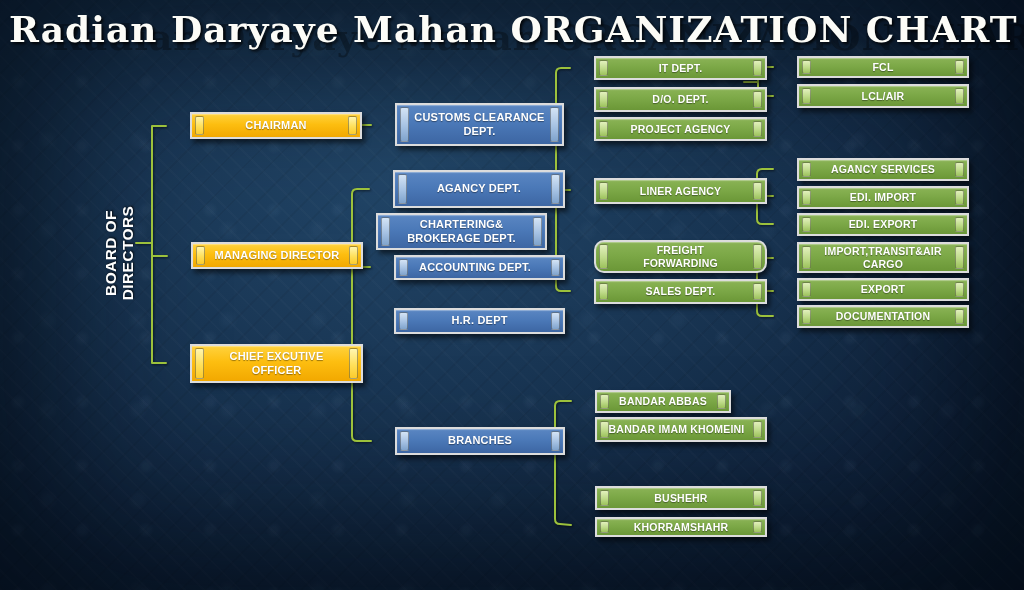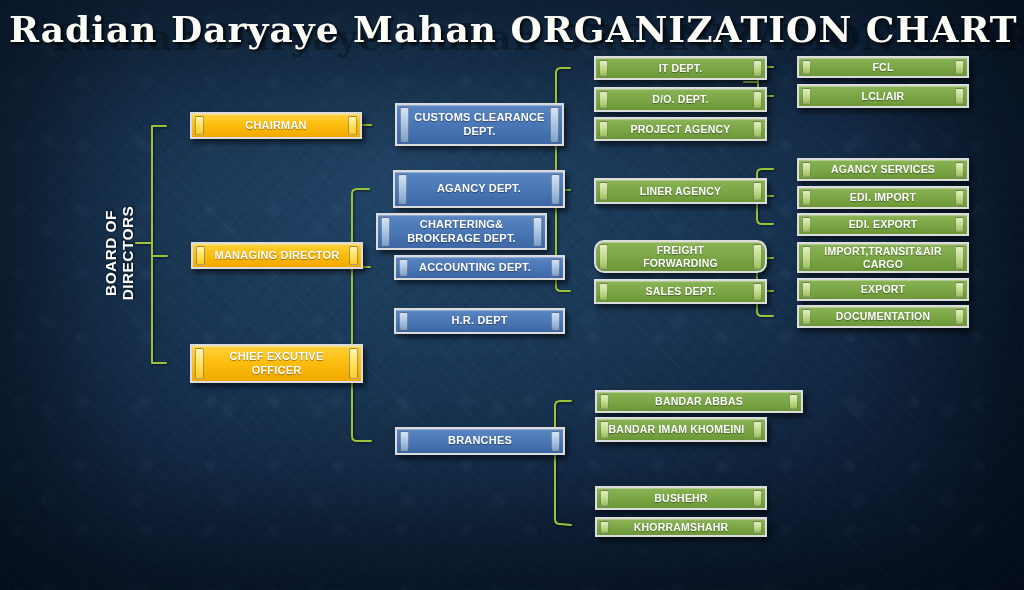--- a/index.html
+++ b/index.html
@@ -104,21 +104,21 @@
     <div class="node blue" style="left: 370px; top: 255px; width: 171px; height: 25px; padding-left: 8px;"><span>ACCOUNTING DEPT.</span></div>
     <div class="node blue" style="left: 370px; top: 308px; width: 171px; height: 26px;"><span>H.R. DEPT</span></div>
     <div class="node blue" style="left: 371px; top: 427px; width: 170px; height: 28px;"><span>BRANCHES</span></div>
     <div class="node green" style="left: 570px; top: 56px; width: 173px; height: 24px;"><span>IT DEPT.</span></div>
     <div class="node green" style="left: 570px; top: 87px; width: 173px; height: 25px;"><span>D/O. DEPT.</span></div>
     <div class="node green" style="left: 570px; top: 117px; width: 173px; height: 24px;"><span>PROJECT AGENCY</span></div>
     <div class="node green" style="left: 570px; top: 178px; width: 173px; height: 26px;"><span>LINER AGENCY</span></div>
     <div class="node green" style="left: 570px; top: 240px; width: 173px; height: 33px; border-radius: 10px;"><span>FREIGHT
 FORWARDING</span></div>
     <div class="node green" style="left: 570px; top: 279px; width: 173px; height: 25px;"><span>SALES DEPT.</span></div>
-    <div class="node green" style="left: 571px; top: 390px; width: 208px; height: 23px;"><span>BANDAR ABBAS</span></div>
+    <div class="node green" style="left: 571px; top: 390px; width: 136px; height: 23px;"><span>BANDAR ABBAS</span></div>
     <div class="node green" style="left: 571px; top: 417px; width: 172px; height: 25px; padding-left: 8px;"><span>BANDAR IMAM KHOMEINI</span></div>
     <div class="node green" style="left: 571px; top: 486px; width: 172px; height: 24px;"><span>BUSHEHR</span></div>
     <div class="node green" style="left: 571px; top: 517px; width: 172px; height: 20px;"><span>KHORRAMSHAHR</span></div>
     <div class="node green" style="left: 773px; top: 56px; width: 172px; height: 22px;"><span>FCL</span></div>
     <div class="node green" style="left: 773px; top: 84px; width: 172px; height: 24px;"><span>LCL/AIR</span></div>
     <div class="node green" style="left: 773px; top: 158px; width: 172px; height: 23px;"><span>AGANCY SERVICES</span></div>
     <div class="node green" style="left: 773px; top: 186px; width: 172px; height: 23px;"><span>EDI. IMPORT</span></div>
     <div class="node green" style="left: 773px; top: 213px; width: 172px; height: 23px;"><span>EDI. EXPORT</span></div>
     <div class="node green" style="left: 773px; top: 242px; width: 172px; height: 31px;"><span>IMPORT,TRANSIT&amp;AIR
 CARGO</span></div>

